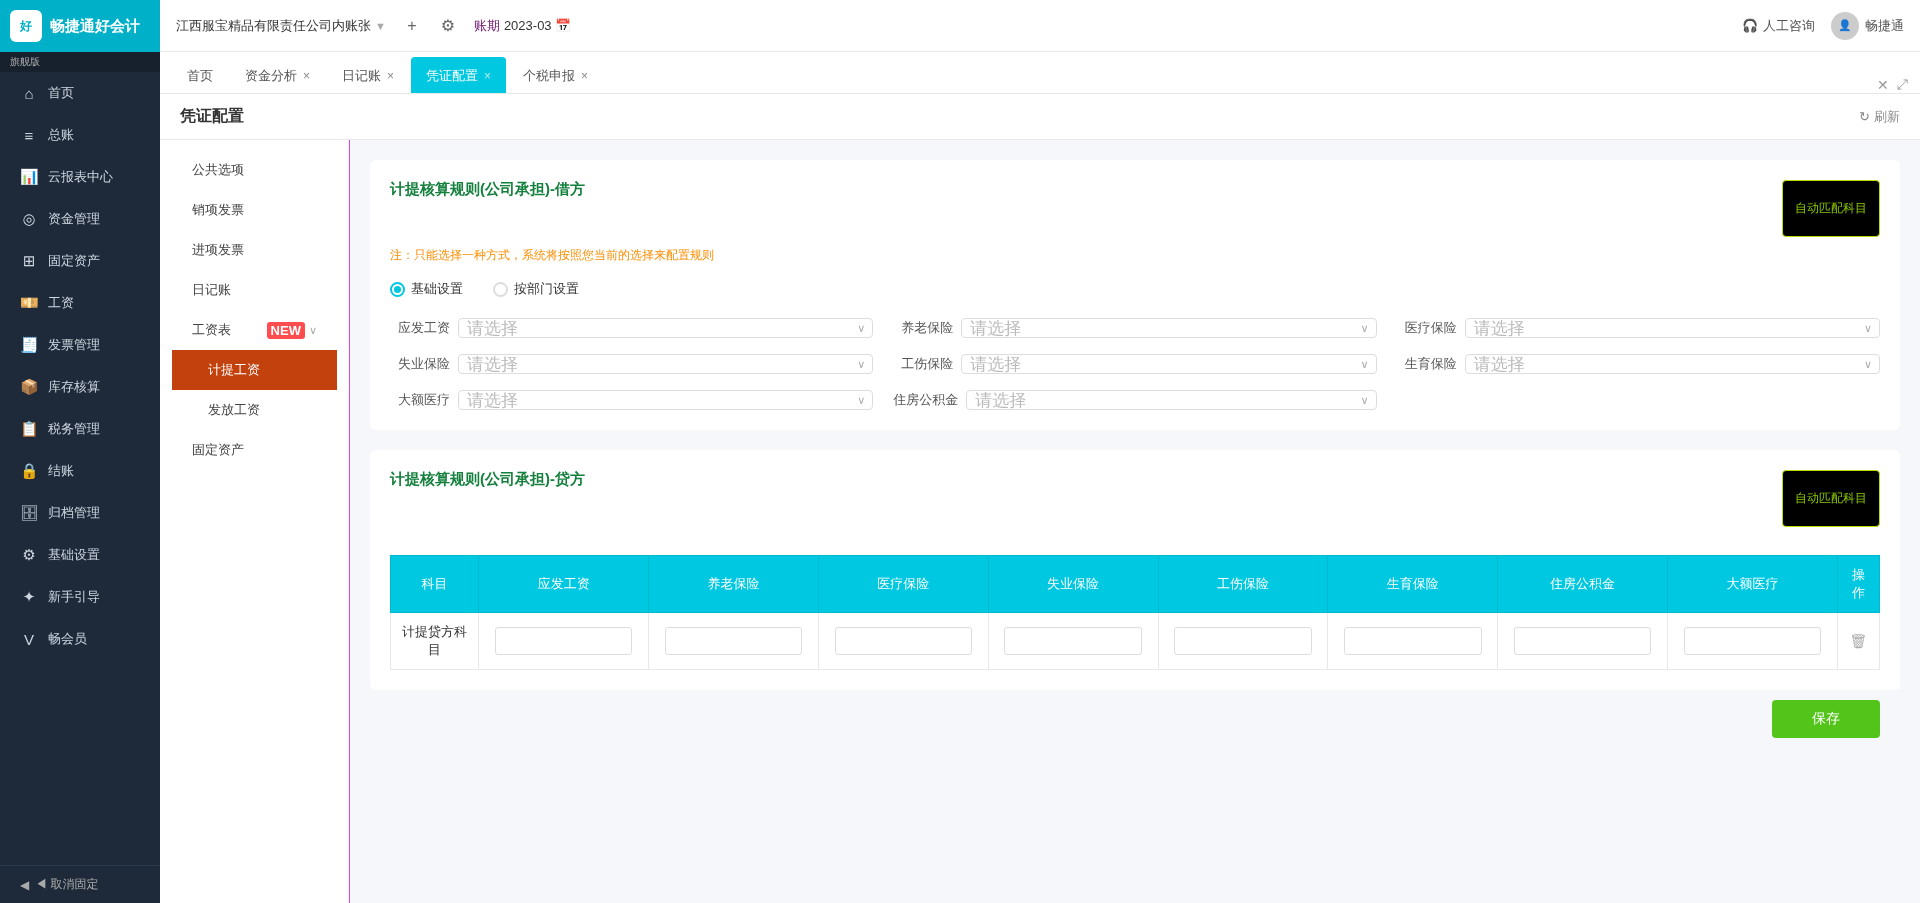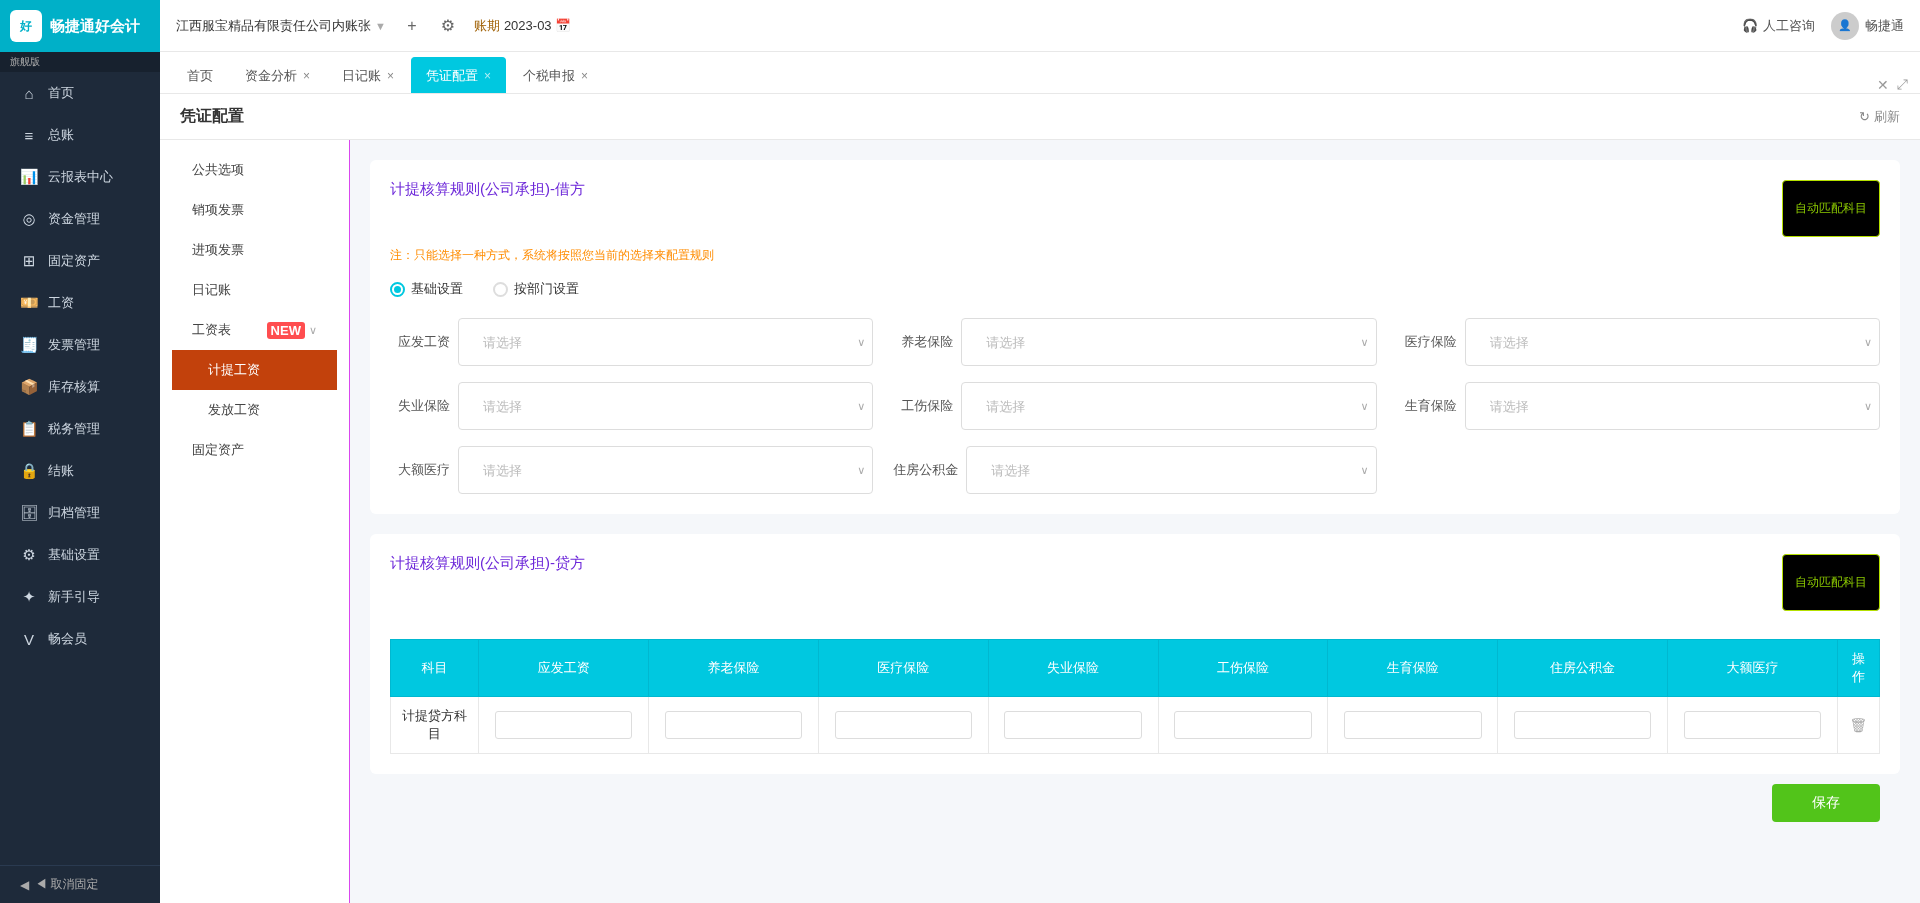--- a/index.html
+++ b/index.html
@@ -101,21 +101,21 @@
       display: flex; align-items: center; justify-content: center;
       cursor: pointer;
       color: #666;
       font-size: 16px;
       border-radius: 4px;
     }
     .topbar-period {
       display: flex; align-items: center; gap: 4px;
       font-size: 13px; color: #333;
     }
-    .topbar-period-label { color: #a16207; }
+    .topbar-period-label { color: #701a75; }
     .topbar-period-value { color: #333; font-weight: 400; }
     .topbar-right {
       margin-left: auto;
       display: flex; align-items: center; gap: 16px;
     }
     .topbar-service {
       display: flex; align-items: center; gap: 4px;
       color: #555; cursor: pointer; font-size: 13px;
     }
     .topbar-user {
@@ -252,22 +252,22 @@
 
     
     .section {
       background: white;
       border-radius: 6px;
       padding: 20px;
       margin-bottom: 20px;
     }
     .section-title {
       font-size: 15px;
-      font-weight: normal;
-      color: #6d28d9;
+      font-weight: bold;
+      color: #15803d;
       margin-bottom: 10px;
     }
     .section-note {
       font-size: 12px;
       color: #ff8c00;
       margin-bottom: 16px;
     }
     .auto-match-btn {
       float: right;
       padding: 19px 12px;
@@ -324,25 +324,25 @@
       color: #555;
       text-align: right;
       white-space: nowrap;
     }
     .select-wrapper {
       flex: 1;
       position: relative;
     }
     .select-wrapper select {
       width: 100%;
-      height: 48px;
+      height: 20px;
       border: 1px solid #ddd;
       border-radius: 4px;
-      padding: 0 24px;
-      font-size: 13px;
+      padding: 0 8px;
+      font-size: 17px;
       color: #bbb;
       background: white;
       appearance: none;
       cursor: pointer;
     }
     .select-arrow {
       position: absolute;
       right: 8px;
       top: 50%;
       transform: translateY(-50%);

